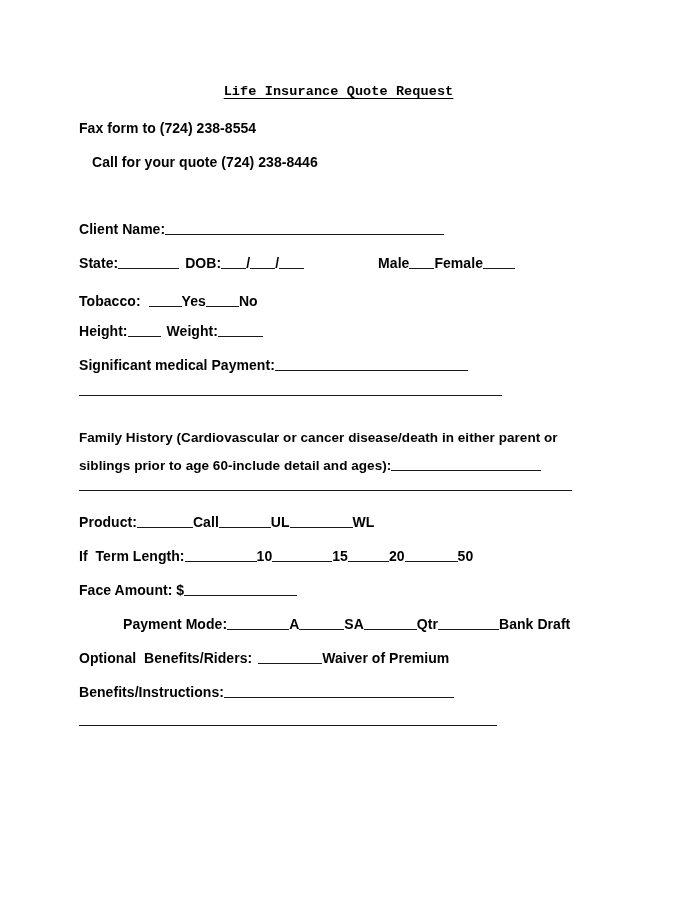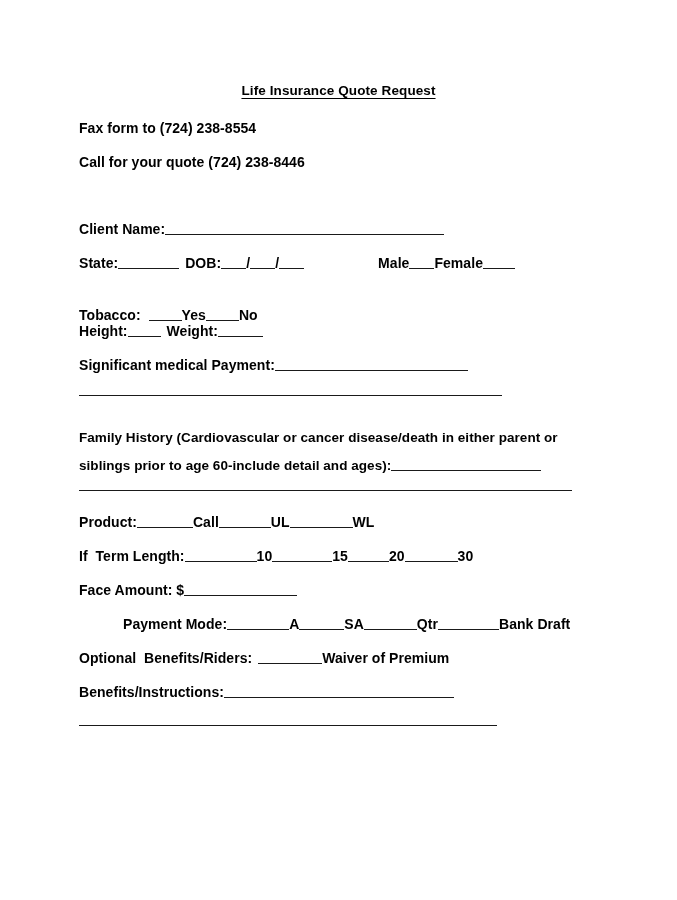--- a/index.html
+++ b/index.html
@@ -27,20 +27,21 @@
     top: 83px;
     text-align: center;
     font-size: 13.5px;
     font-weight: bold;
     letter-spacing: 0.1px;
   }
   .doc-title .t-underline {
     text-decoration: underline;
     text-underline-offset: 2.5px;
     text-decoration-thickness: 1.4px;
+    font-family: Liberation Mono, monospace;
   }
   .line {
     position: absolute;
     left: 79px;
     font-size: 14px;
     font-weight: bold;
     white-space: pre;
     line-height: 20px;
     letter-spacing: 0.05px;
   }
@@ -73,41 +74,41 @@
   }
 </style>
 </head>
 <body>
 
 <div class="page">
 
   <div class="doc-title"><span class="t-underline">Life Insurance Quote Request</span></div>
 
   <div class="line" style="top:118px;">Fax form to (724) 238-8554</div>
-  <div class="line" style="top:152px;">Call for your quote (724) 238-8446</div>
+  <div class="line" style="top:152px;margin-left:13px;">Call for your quote (724) 238-8446</div>
 
   <div class="line" style="top:219px;"><span>Client Name:</span><span class="blank" style="width:279px;"></span></div>
 
   <div class="line" style="top:253px;"><span>State:</span><span class="blank" style="width:61px;"></span><span class="gap" style="width:6px;"></span><span>DOB:</span><span class="blank" style="width:25px;"></span><span>/</span><span class="blank" style="width:25px;"></span><span>/</span><span class="blank" style="width:25px;"></span><span class="gap" style="width:74px;"></span><span>Male</span><span class="blank" style="width:25px;"></span><span>Female</span><span class="blank" style="width:32px;"></span></div>
 
-  <div class="line" style="top:305px;text-align:right;"><span>Tobacco:</span><span class="gap" style="width:8px;"></span><span class="blank" style="width:33px;"></span><span>Yes</span><span class="blank" style="width:33px;"></span><span>No</span></div>
+  <div class="line" style="top:291px;text-align:right;"><span>Tobacco:</span><span class="gap" style="width:8px;"></span><span class="blank" style="width:33px;"></span><span>Yes</span><span class="blank" style="width:33px;"></span><span>No</span></div>
 
   <div class="line" style="top:321px;"><span>Height:</span><span class="blank" style="width:33px;"></span><span class="gap" style="width:6px;"></span><span>Weight:</span><span class="blank" style="width:45px;"></span></div>
 
   <div class="line" style="top:355px;"><span>Significant medical Payment:</span><span class="blank" style="width:193px;"></span></div>
 
   <div class="rule" style="top:395px; width:423px;"></div>
 
   <div class="wrapline" style="top:424px;"><span>Family History (Cardiovascular or cancer disease/death in either parent or siblings prior to age 60-include detail and ages):</span><span class="blank" style="width:150px;"></span></div>
 
   <div class="rule" style="top:490px; width:493px;"></div>
 
   <div class="line" style="top:512px;"><span>Product:</span><span class="blank" style="width:56px;"></span><span>Call</span><span class="blank" style="width:52px;"></span><span>UL</span><span class="blank" style="width:63px;"></span><span>WL</span></div>
 
-  <div class="line" style="top:546px;"><span>If  Term Length:</span><span class="blank" style="width:72px;"></span><span>10</span><span class="blank" style="width:60px;"></span><span>15</span><span class="blank" style="width:41px;"></span><span>20</span><span class="blank" style="width:53px;"></span><span>30</span></div>
+  <div class="line" style="top:546px;"><span>If  Term Length:</span><span class="blank" style="width:72px;"></span><span>10</span><span class="blank" style="width:60px;"></span><span>15</span><span class="blank" style="width:41px;"></span><span>20</span><span class="blank" style="width:53px;"></span><span>50</span></div>
 
   <div class="line" style="top:580px;"><span>Face Amount: $</span><span class="blank" style="width:113px;"></span></div>
 
   <div class="line" style="top:614px;padding-left:44px;"><span>Payment Mode:</span><span class="blank" style="width:62px;"></span><span>A</span><span class="blank" style="width:45px;"></span><span>SA</span><span class="blank" style="width:53px;"></span><span>Qtr</span><span class="blank" style="width:61px;"></span><span>Bank Draft</span></div>
 
   <div class="line" style="top:648px;"><span>Optional  Benefits/Riders:</span><span class="gap" style="width:6px;"></span><span class="blank" style="width:64px;"></span><span>Waiver of Premium</span></div>
 
   <div class="line" style="top:682px;"><span>Benefits/Instructions:</span><span class="blank" style="width:230px;"></span></div>
 
   <div class="rule" style="top:725px; width:418px;"></div>

